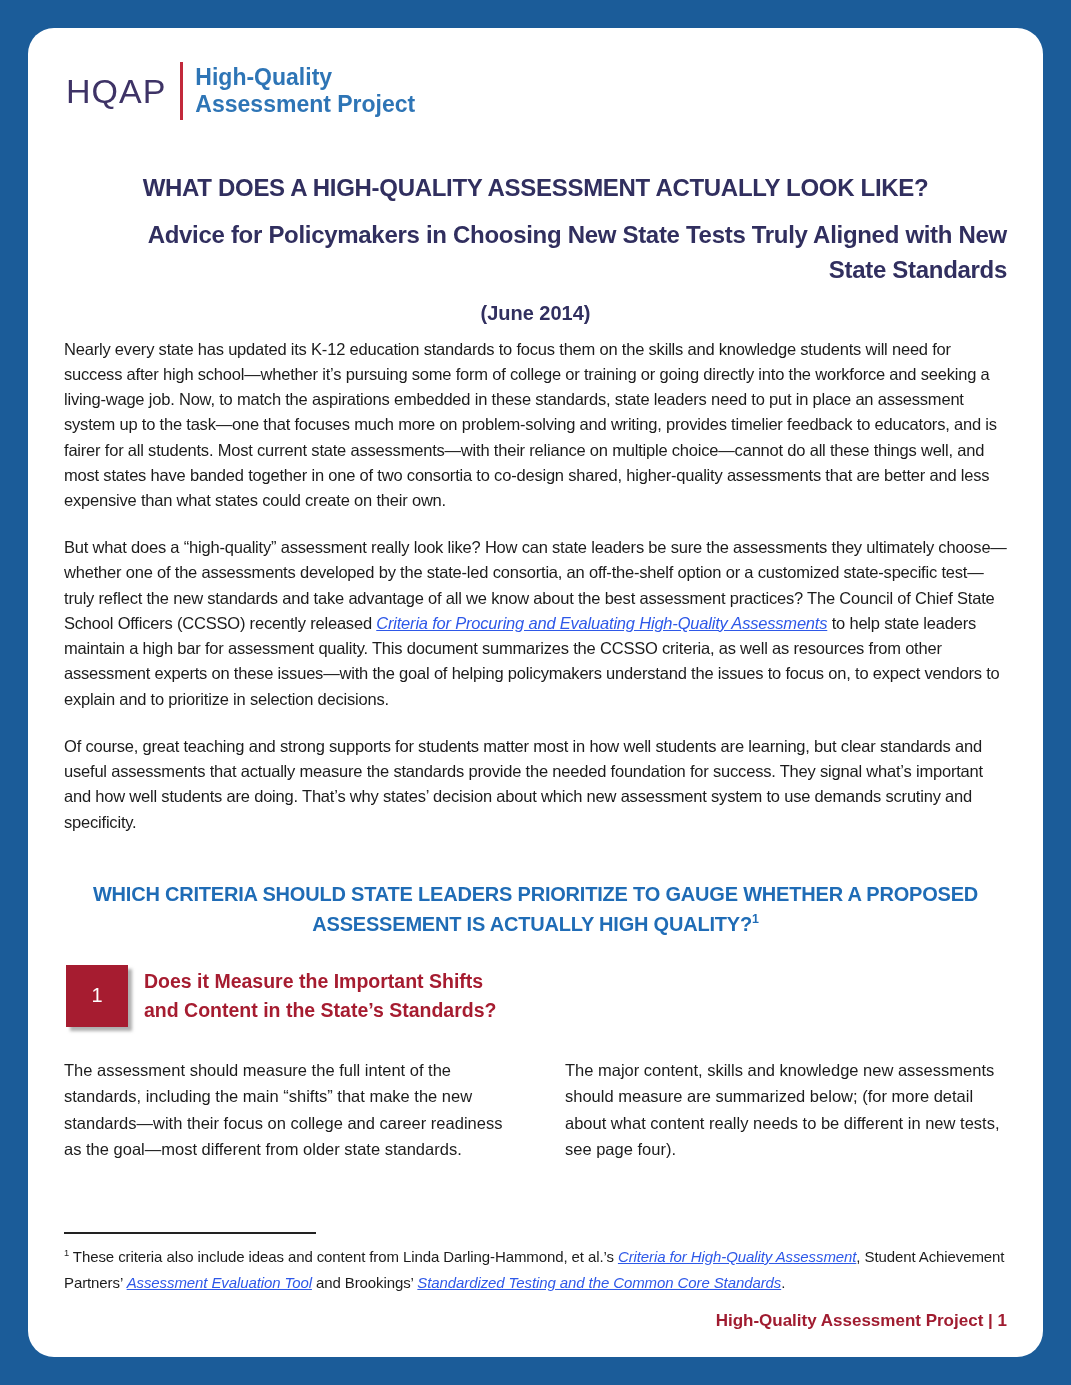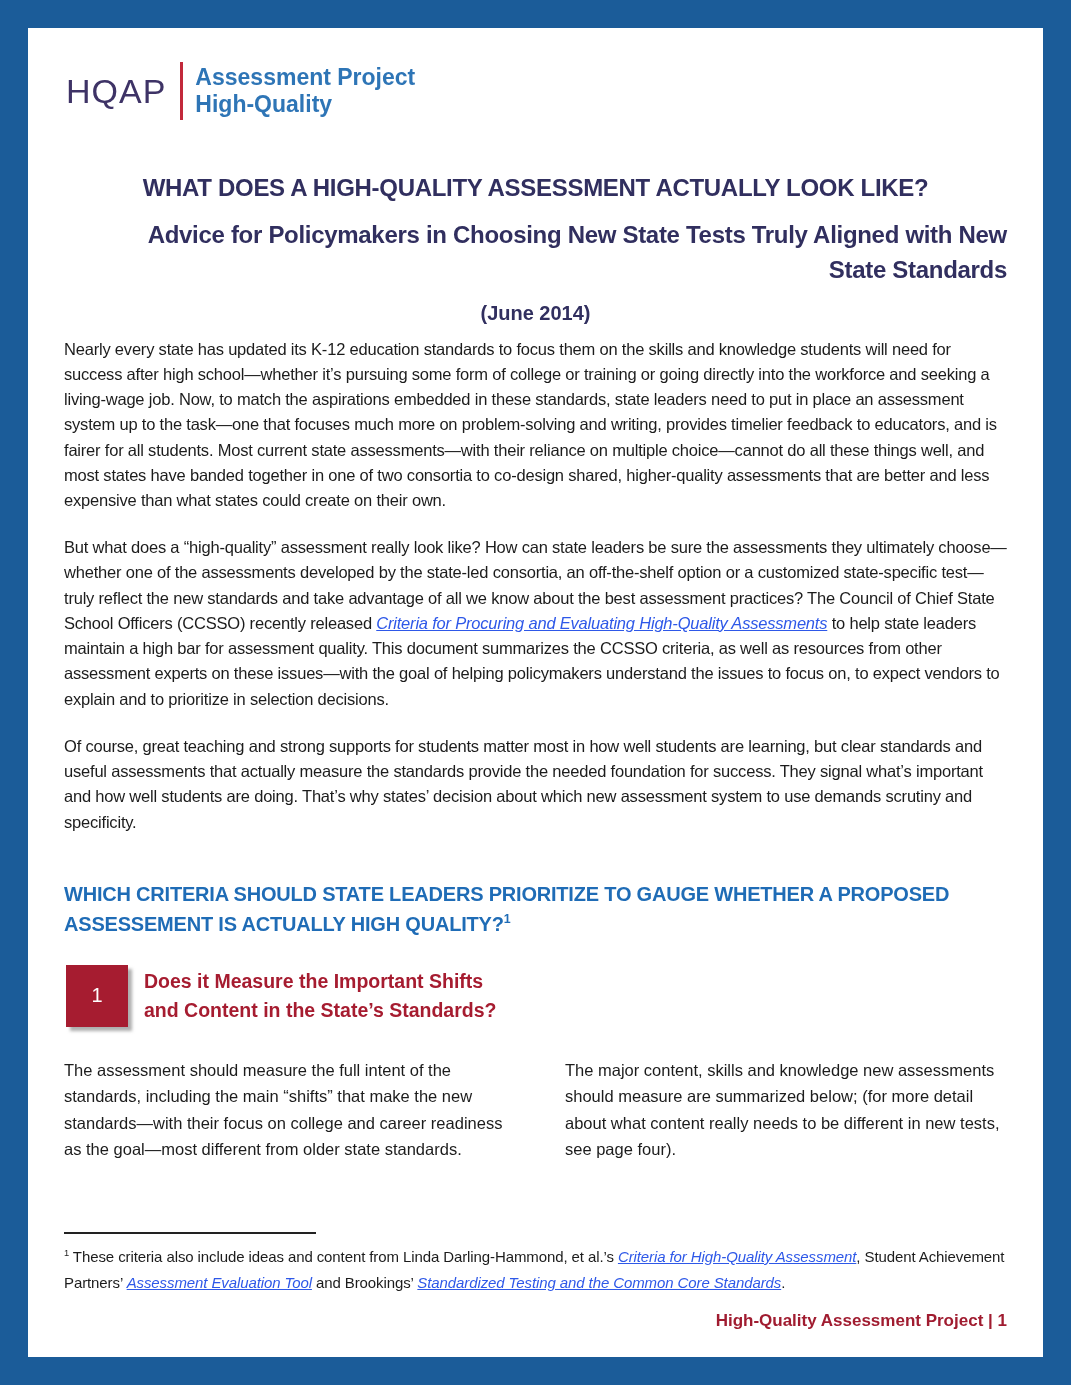--- a/index.html
+++ b/index.html
@@ -11,20 +11,21 @@
     height: 1385px;
   }
   .page {
     position: absolute;
     left: 28px; top: 28px; right: 28px; bottom: 28px;
     background: #ffffff;
     overflow: hidden;
     display: flex;
     flex-direction: column;
     padding: 34px 36px 26px 36px;
+    border-radius: 26px;
   }
 
   
   .logo-row { display: flex; align-items: center; margin-left: 2px; margin-bottom: 40px; }
   .logo-acronym {
     font-size: 34px;
     color: #3E3366;
     letter-spacing: 1px;
     font-weight: 400;
   }
@@ -89,21 +90,21 @@
   }
 
   .criteria-heading {
     color: #1F6CB6;
     font-size: 20px;
     font-weight: 700;
     margin-top: 44px;
     line-height: 1.5;
     letter-spacing: -0.2px;
   }
-  .criteria-heading .hline { display: block; }
+  .criteria-heading .hline { display: block; text-align: center; }
   sup { font-size: 0.62em; vertical-align: super; line-height: 0; }
 
   
   .criterion-row {
     display: flex;
     align-items: flex-start;
     margin-top: 26px;
     margin-left: 2px;
   }
   .num-badge {
@@ -163,22 +164,22 @@
 </style>
 </head>
 <body>
 
 <div class="page">
 
   <div class="logo-row">
     <span class="logo-acronym">HQAP</span>
     <span class="logo-bar"></span>
     <span class="logo-name">
+      <span style="display:block">High-Quality</span>
       <span style="display:block">Assessment Project</span>
-      <span style="display:block">High-Quality</span>
     </span>
   </div>
 
   <div class="doc-title" style="margin-top:14px;">WHAT DOES A HIGH-QUALITY ASSESSMENT ACTUALLY LOOK LIKE?</div>
 
   <div class="doc-subtitle">
     <span style="display:block">Advice for Policymakers in Choosing New State Tests Truly Aligned with New</span>
     <span style="display:block">State Standards</span>
   </div>
 

